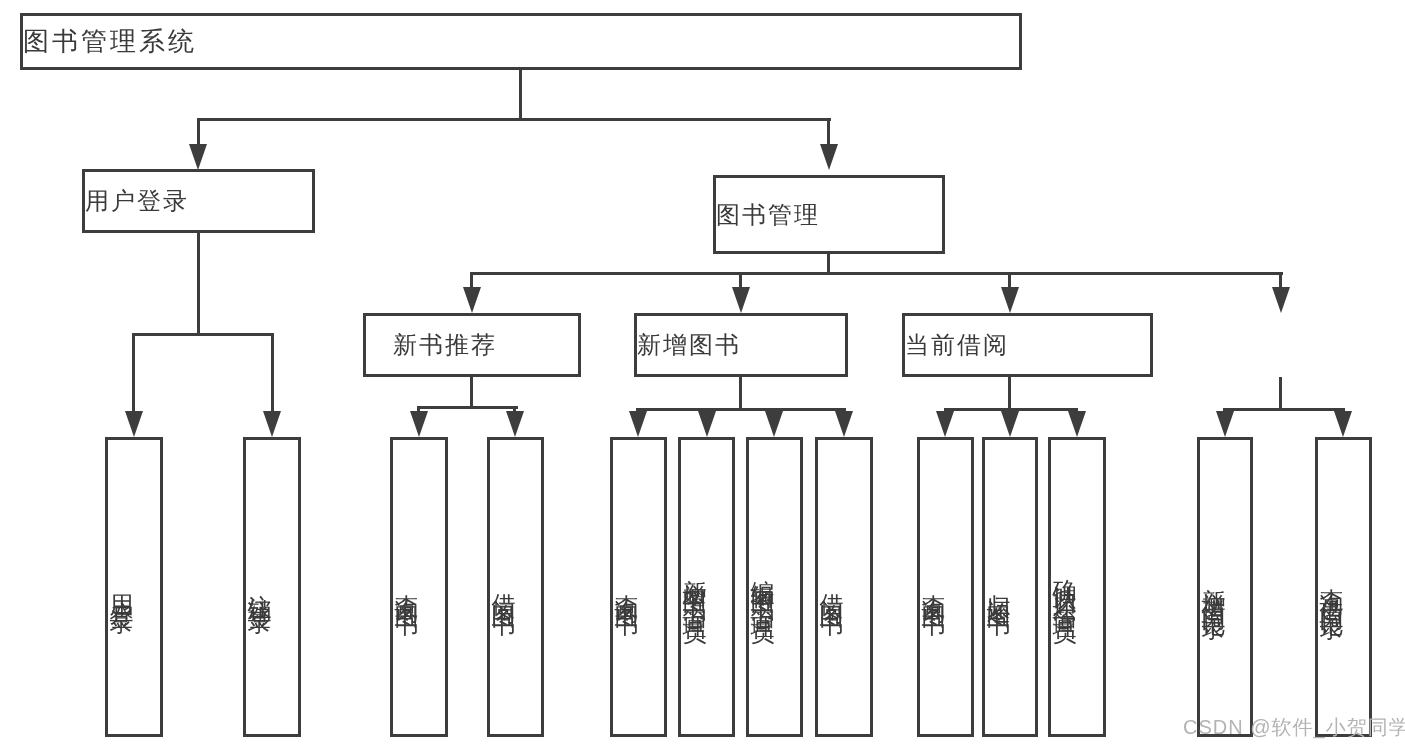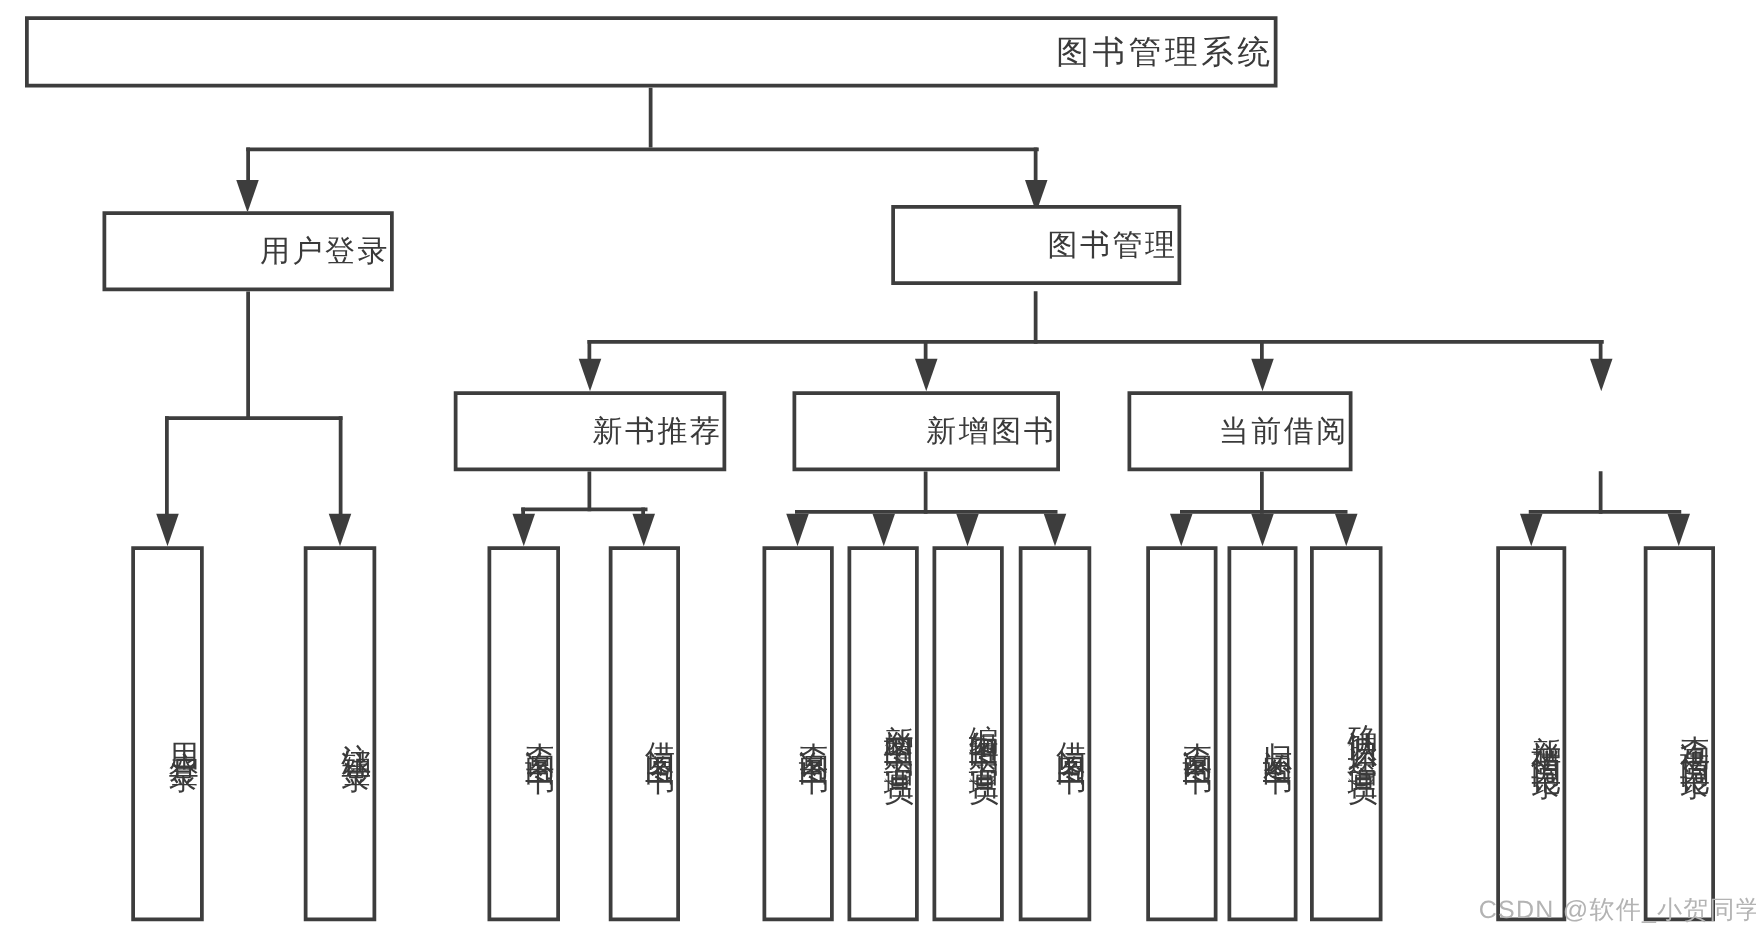--- a/index.html
+++ b/index.html
@@ -2,21 +2,21 @@
 <html><head>
 <meta charset="utf-8">
 <style>
   html,body{margin:0;padding:0;background:#ffffff;}
   .canvas{
     position:relative;width:1405px;height:747px;background:#ffffff;
     font-family:"Liberation Sans","DejaVu Sans",sans-serif;color:#3a3a3a;overflow:hidden;
   }
   .box{
     position:absolute;box-sizing:border-box;background:#ffffff;
-    border:3px solid #3d3d3d;display:flex;align-items:center;justify-content:flex-end;
+    border:3px solid #3d3d3d;display:flex;align-items:center;justify-content:flex-start;
     z-index:2;
   }
   .lbl{font-size:24px;letter-spacing:2px;white-space:nowrap;color:#3a3a3a;}
   .root-lbl{font-size:26px;letter-spacing:3px;}
   .vtext{
     writing-mode:vertical-rl;text-orientation:mixed;
     font-size:24px;letter-spacing:6px;line-height:1.15;color:#3a3a3a;white-space:nowrap;
   }
   .vl{position:absolute;width:3px;background:#3d3d3d;z-index:1;}
   .hl{position:absolute;height:3px;background:#3d3d3d;z-index:1;}
@@ -36,33 +36,33 @@
 <div class="canvas">
 
   <div class="box" style="left:20px;top:13px;width:1002px;height:57px;">
     <span class="lbl root-lbl">图书管理系统</span>
   </div>
 
   <div class="box" style="left:82px;top:169px;width:233px;height:64px;">
     <span class="lbl">用户登录</span>
   </div>
 
-  <div class="box" style="left:713px;top:164px;width:232px;height:64px;padding-left:16px;">
+  <div class="box" style="left:713px;top:175px;width:232px;height:79px;">
     <span class="lbl">图书管理</span>
   </div>
 
-  <div class="box" style="left:363px;top:313px;width:218px;height:64px;">
+  <div class="box" style="left:363px;top:313px;width:218px;height:64px;padding-left:27px;">
     <span class="lbl">新书推荐</span>
   </div>
 
   <div class="box" style="left:634px;top:313px;width:214px;height:64px;">
     <span class="lbl">新增图书</span>
   </div>
 
-  <div class="box" style="left:902px;top:313px;width:180px;height:64px;">
+  <div class="box" style="left:902px;top:313px;width:251px;height:64px;">
     <span class="lbl">当前借阅</span>
   </div>
 
 
   <div class="box" style="left:105px;top:437px;width:58px;height:300px;">
     <span class="vtext">用户登录</span>
   </div>
 
   <div class="box" style="left:243px;top:437px;width:58px;height:300px;">
     <span class="vtext">注销登录</span>

